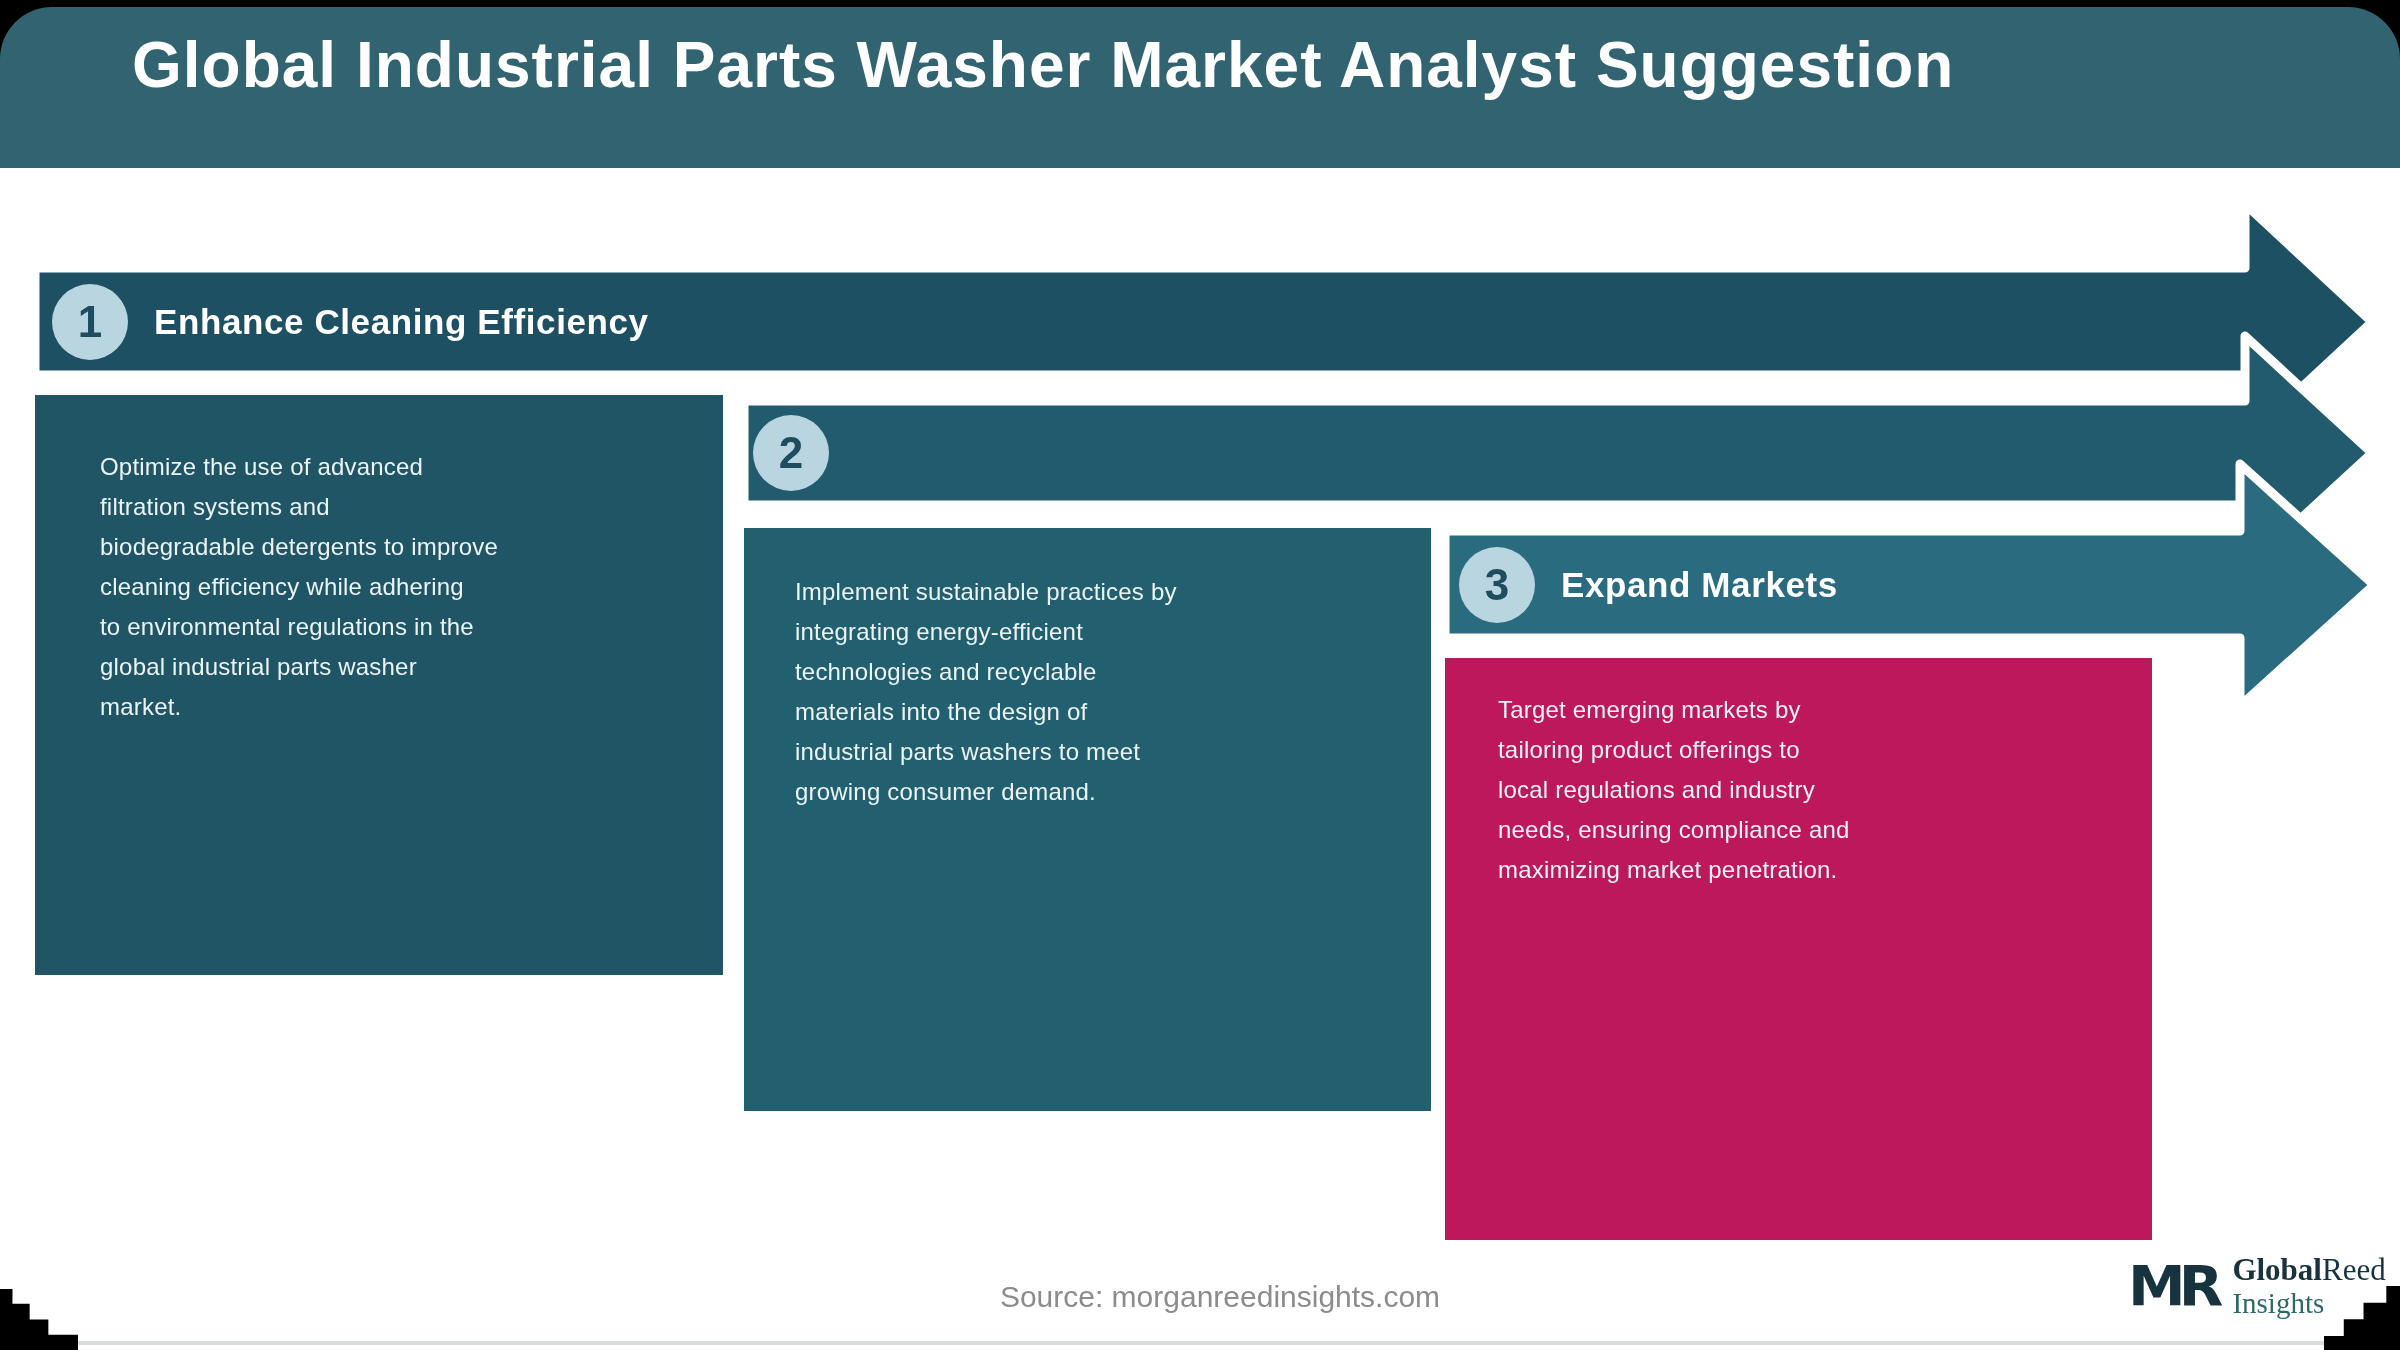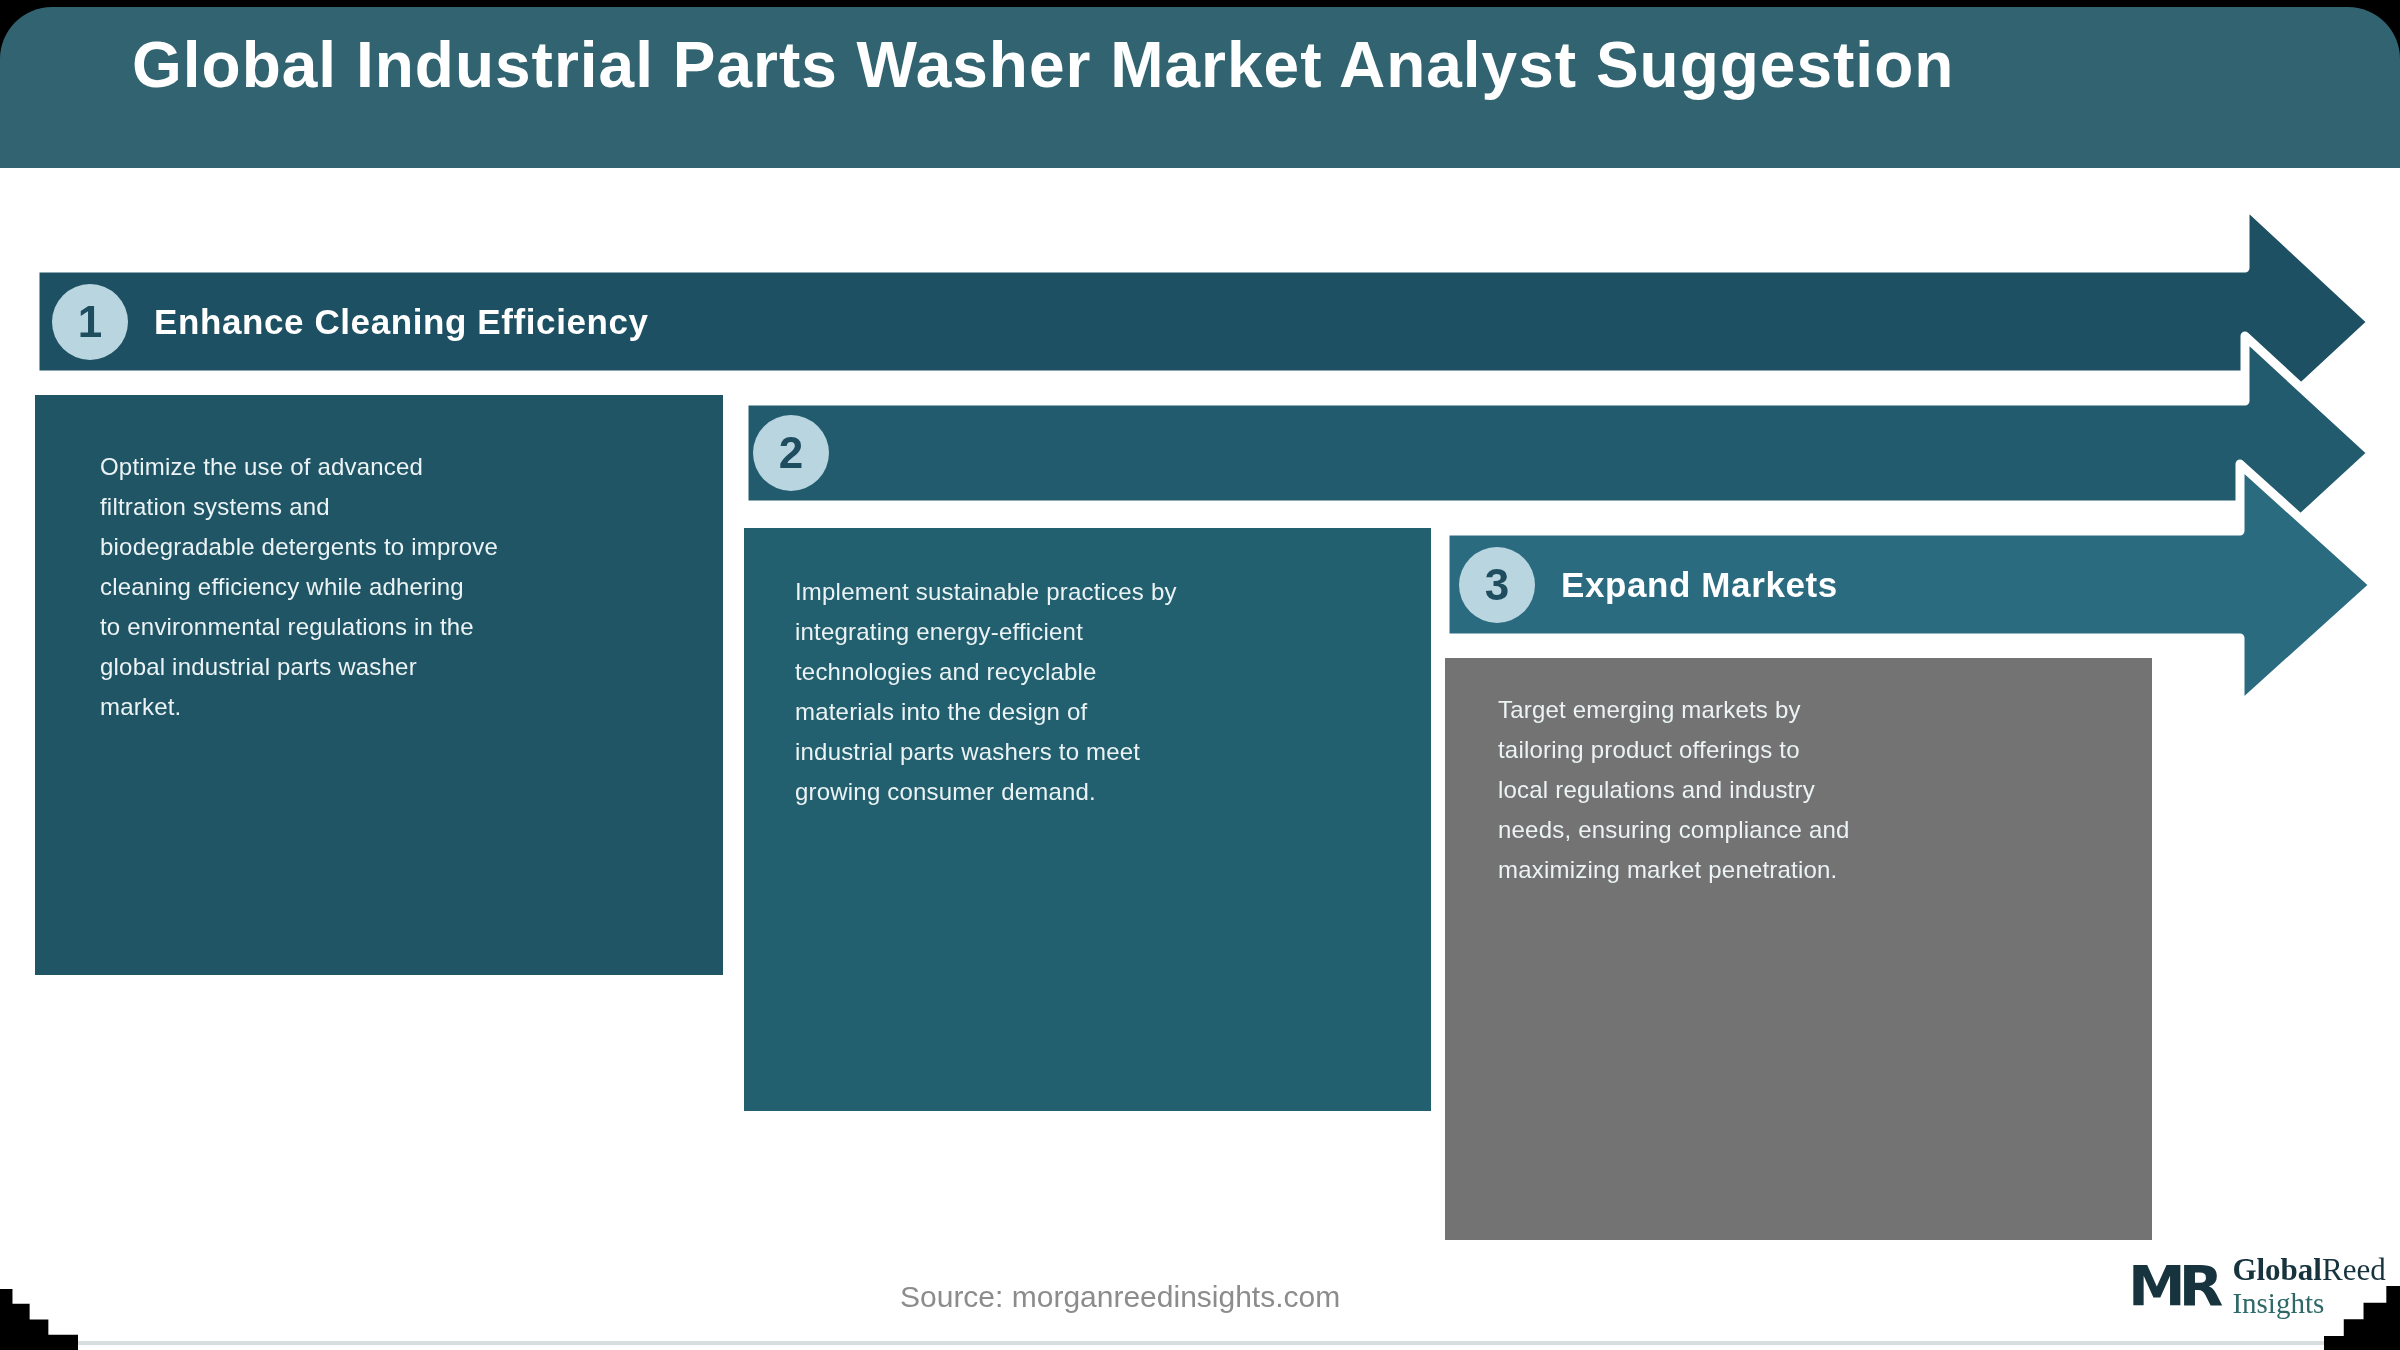--- a/index.html
+++ b/index.html
@@ -20,21 +20,21 @@
   .header h1{
     position:absolute;left:132px;top:0;height:116px;margin:0;
     display:flex;align-items:center;
     color:#ffffff;font-size:64px;font-weight:700;letter-spacing:1px;
   }
 
   
   .box{position:absolute;box-sizing:border-box;}
   .box-1{left:35px;top:395px;width:688px;height:580px;background:#1F5565;padding:52px 36px 0 65px;}
   .box-2{left:744px;top:528px;width:687px;height:583px;background:#22606F;padding:44px 30px 12px 51px;}
-  .box-3{left:1445px;top:658px;width:707px;height:582px;background:#737373;padding:32px 36px 0 53px;}
+  .box-3{left:1445px;top:658px;width:707px;height:582px;background:#be185d;padding:32px 36px 0 53px;}
   .desc{
     margin:0;color:#ECF3F5;font-size:24px;line-height:40px;
     white-space:pre-line;letter-spacing:0.2px;
   }
 
   
   .arrows{position:absolute;left:0;top:0;width:2400px;height:1350px;pointer-events:none;}
   .arrows polygon{stroke:#ffffff;stroke-width:9;stroke-linejoin:round;}
 
   
@@ -44,21 +44,21 @@
   .row-3{left:1459px;top:547px;}
   .badge{
     width:76px;height:76px;border-radius:50%;background:#B9D6E0;
     display:flex;align-items:center;justify-content:center;
     color:#1E4D5F;font-size:44px;font-weight:600;
   }
   .steptitle{color:#ffffff;font-size:35px;font-weight:700;letter-spacing:0.6px;}
 
   
   .source{
-    position:absolute;left:900px;top:1280px;width:640px;text-align:left;
+    position:absolute;left:900px;top:1280px;width:640px;text-align:center;
     color:#8C8C8C;font-size:30px;
   }
   .logo{position:absolute;left:2128px;top:1254px;display:flex;align-items:center;gap:10px;}
   .monogram{
     font-family:"DejaVu Sans",sans-serif;font-weight:900;font-size:58px;
     letter-spacing:-7px;color:#17333E;transform:scaleY(0.95);line-height:1;
     padding-right:6px;
   }
   .logotext{display:flex;flex-direction:column;font-family:"Liberation Serif","DejaVu Serif",serif;line-height:1.02;}
   .brandline{color:#17333E;font-size:31px;}

